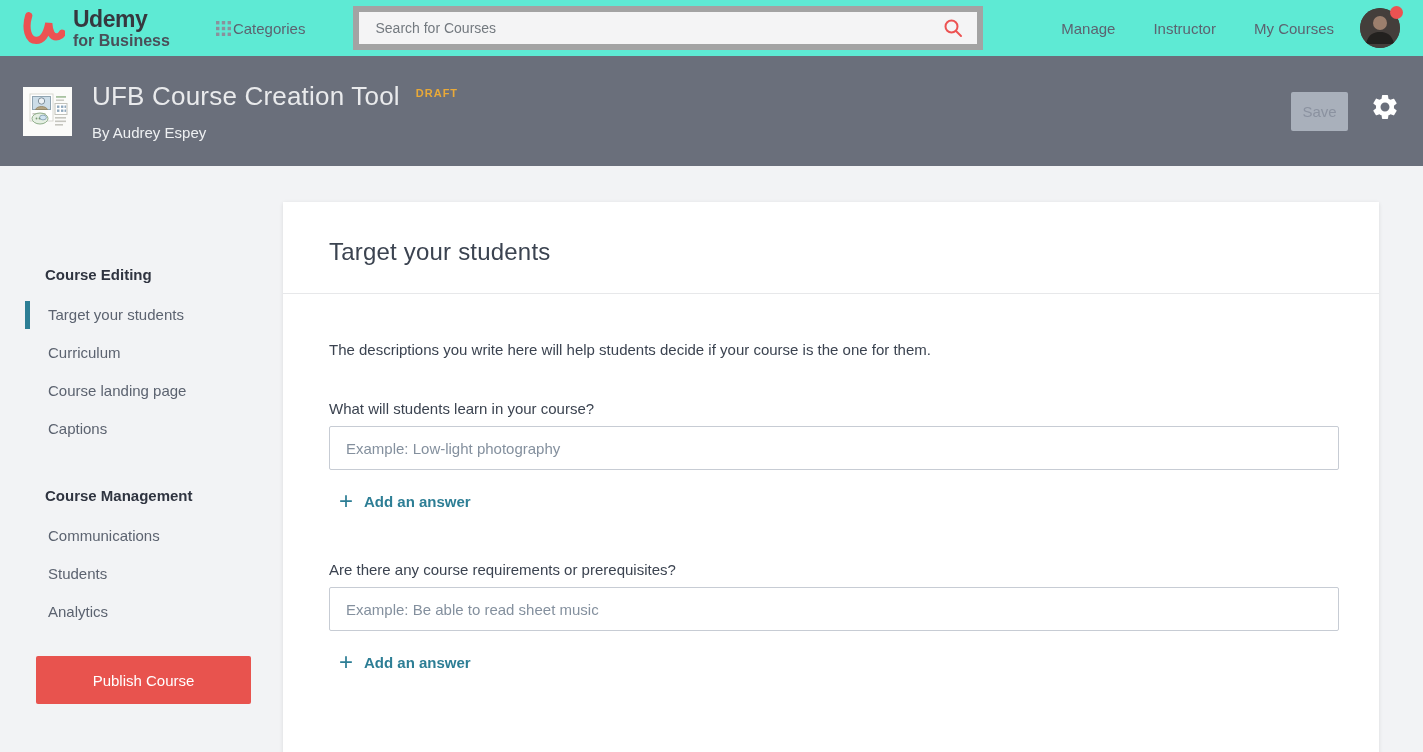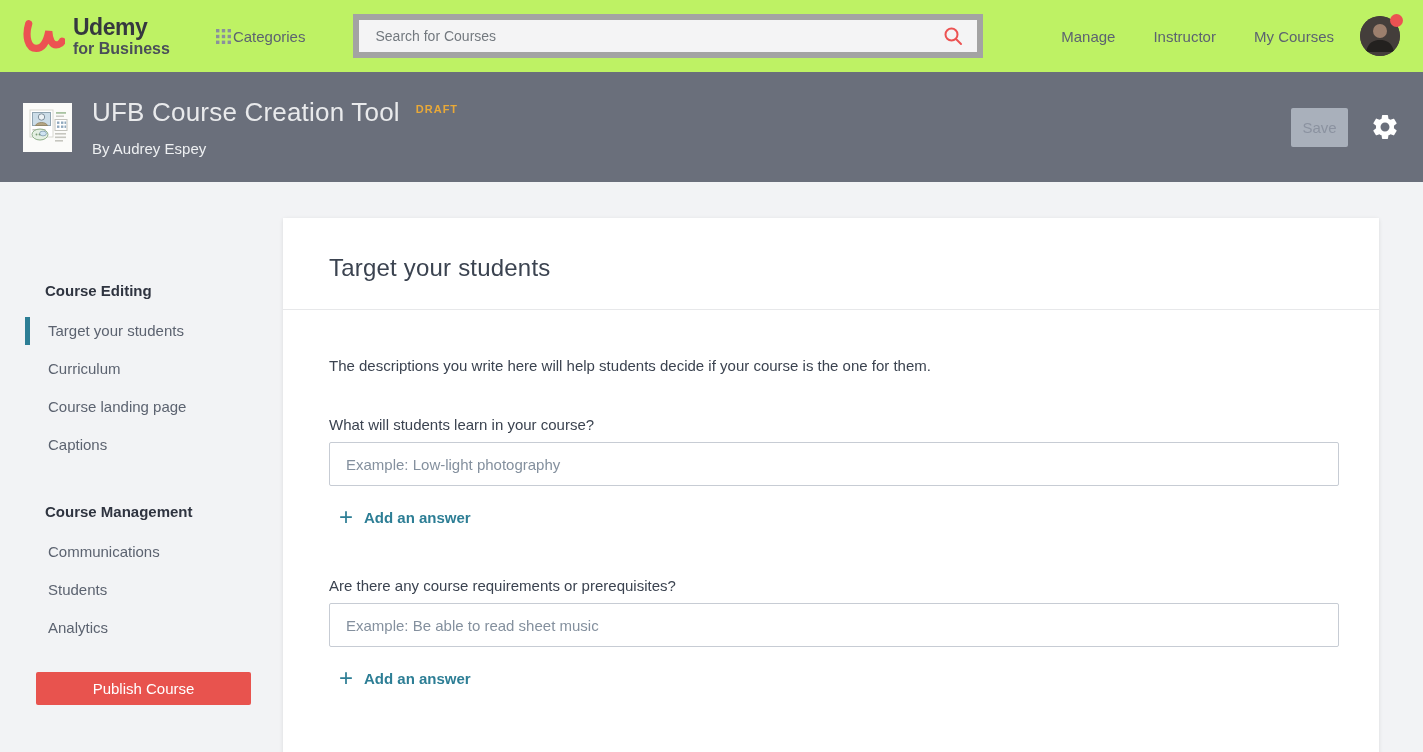--- a/index.html
+++ b/index.html
@@ -1,20 +1,20 @@
 <!DOCTYPE html>
 <html><head>
 <meta charset="utf-8">
 <style>
   * { box-sizing: border-box; margin: 0; padding: 0; }
   html, body { width: 1423px; height: 752px; overflow: hidden; }
   body { font-family: "Liberation Sans", sans-serif; background: #f2f3f5; color: #3b4350; }
 
   
-  .topnav { height: 72px; background: #bef264; display: flex; align-items: center; padding: 0 23px; position: relative; z-index: 3; }
+  .topnav { height: 56px; background: #5eead4; display: flex; align-items: center; padding: 0 23px; position: relative; z-index: 3; }
   .logo { display: flex; align-items: center; cursor: pointer; }
   .logo-swoosh { width: 42px; height: 40px; margin-right: 8px; }
   .logo-text { display: flex; flex-direction: column; line-height: 1; }
   .logo-brand { font-size: 23px; font-weight: bold; color: #36383f; letter-spacing: -0.5px; }
   .logo-sub { font-size: 16px; font-weight: bold; color: #4a4f59; margin-top: 2px; }
   .categories { display: flex; align-items: center; gap: 2px; margin-left: 46px; color: #5c6370; font-size: 15px; cursor: pointer; }
   .searchbar { margin-left: 48px; width: 630px; height: 44px; background: #f4f4f5; border: 6px solid #a3a3a3; display: flex; align-items: center; }
   .searchbar input { flex: 1; height: 100%; border: none; outline: none; background: transparent; padding: 0 16px; font-size: 14px; font-family: "Liberation Sans", sans-serif; color: #3b4350; }
   .searchbar input::placeholder { color: #73797f; }
   .search-btn { background: none; border: none; cursor: pointer; padding: 0 14px; display: flex; align-items: center; }
@@ -25,33 +25,33 @@
   .notif-dot { position: absolute; top: -2px; right: -3px; width: 13px; height: 13px; border-radius: 50%; background: #ec5252; }
 
   
   .course-header { height: 110px; background: #6a6f7b; display: flex; align-items: center; padding: 0 23px; }
   .thumb { width: 49px; height: 49px; background: #fbfbf9; margin-left: 0; flex-shrink: 0; }
   .course-meta { margin-left: 20px; }
   .title-row { display: flex; align-items: flex-start; gap: 16px; }
   .course-title { font-size: 26px; font-weight: normal; color: #e9eaec; letter-spacing: 0.2px; }
   .draft-badge { font-size: 11px; font-weight: bold; letter-spacing: 1px; color: #e9a938; padding-top: 6px; }
   .course-author { font-size: 15px; color: #eef0f2; margin-top: 12px; }
-  .header-actions { margin-left: auto; display: flex; align-items: center; gap: 22px; }
+  .header-actions { margin-left: auto; display: flex; gap: 22px; }
   .save-btn { width: 57px; height: 39px; background: #a9b0bb; color: #8b92a0; border: none; border-radius: 2px; font-size: 15px; font-family: "Liberation Sans", sans-serif; cursor: pointer; }
   .gear { width: 30px; height: 30px; cursor: pointer; display: flex; align-items: center; }
 
   
   .content { display: flex; align-items: flex-start; height: 576px; }
   .sidebar { width: 283px; flex-shrink: 0; padding: 100px 0 0 48px; }
   .sidebar h3 { font-size: 15px; font-weight: bold; color: #2f3440; margin: 0 0 20px -3px; }
   .sidebar h3.second { margin-top: 46px; }
   .sidebar ul { list-style: none; }
   .sidebar li { position: relative; font-size: 15px; color: #5c6370; line-height: 24px; margin-bottom: 14px; cursor: pointer; }
   .sidebar li .indicator { position: absolute; left: -23px; top: -2px; width: 5px; height: 28px; background: #2d7e95; }
-  .publish-btn { display: block; position: relative; left: -12px; margin-top: 32px; width: 215px; height: 33px; background: #e8534e; color: #ffffff; border: none; border-radius: 2px; font-size: 15px; font-family: "Liberation Sans", sans-serif; cursor: pointer; }
+  .publish-btn { display: block; position: relative; left: -12px; margin-top: 32px; width: 215px; height: 48px; background: #e8534e; color: #ffffff; border: none; border-radius: 2px; font-size: 15px; font-family: "Liberation Sans", sans-serif; cursor: pointer; }
 
   
   .card { width: 1096px; margin-top: 36px; background: #ffffff; box-shadow: 0 1px 4px rgba(0,0,0,0.10); min-height: 540px; }
   .card-header { padding: 36px 46px 27px; border-bottom: 1px solid #e7e8ea; }
   .card-header h2 { font-size: 24px; font-weight: normal; color: #3b4350; letter-spacing: 0.2px; }
   .card-body { padding: 47px 46px; }
   .intro { font-size: 15px; color: #3b4350; margin-bottom: 42px; }
   .form-group label { display: block; font-size: 15px; color: #3b4350; margin-bottom: 9px; }
   .answer-input { width: 1010px; height: 44px; border: 1px solid #c7ccd4; border-radius: 2px; padding: 0 16px; font-size: 15px; font-family: "Liberation Sans", sans-serif; color: #3b4350; background: #fff; }
   .answer-input::placeholder { color: #84909e; }

